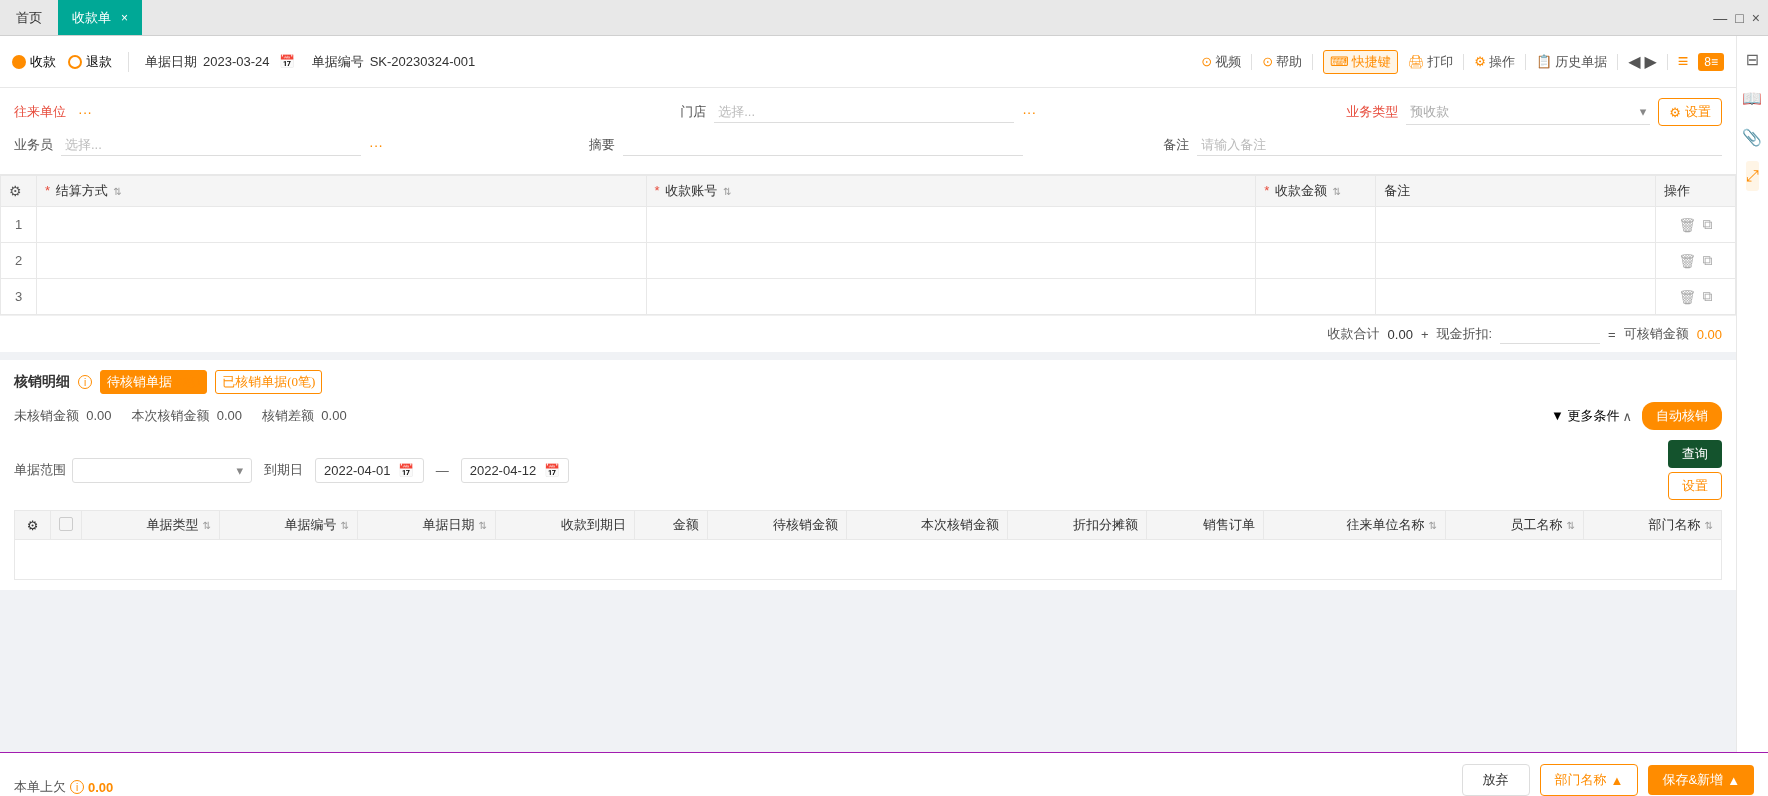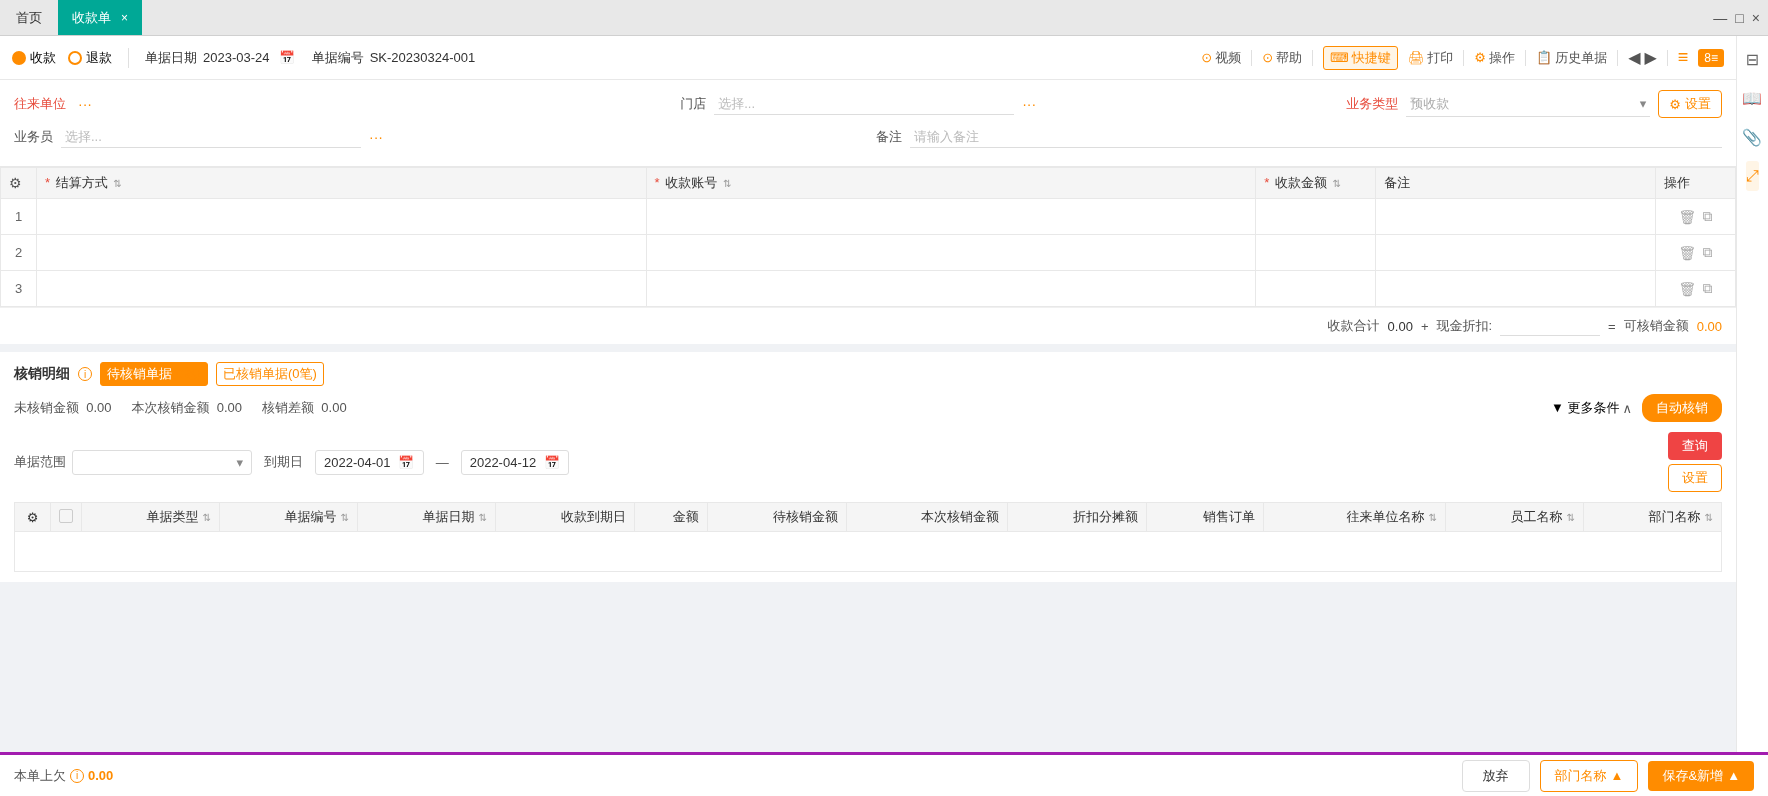--- a/index.html
+++ b/index.html
@@ -17,21 +17,21 @@
     .tab-active {
       background: #00a896; color: #fff; padding: 0 14px; height: 100%;
       display: flex; align-items: center; gap: 6px; cursor: pointer; font-size: 13px;
     }
     .tab-close { font-size: 12px; cursor: pointer; margin-left: 4px; }
     .tab-bar-right { margin-left: auto; display: flex; align-items: center; gap: 8px; padding-right: 8px; }
     .tab-bar-icon { cursor: pointer; color: #555; font-size: 14px; }
 
     
     .toolbar {
-      background: #fff; height: 44px; display: flex; align-items: center;
+      background: #fff; height: 52px; display: flex; align-items: center;
       padding: 0 12px; gap: 16px; border-bottom: 1px solid #e8e8e8;
     }
     .radio-group { display: flex; align-items: center; gap: 12px; }
     .radio-item { display: flex; align-items: center; gap: 4px; cursor: pointer; }
     .radio-dot { width: 14px; height: 14px; border-radius: 50%; border: 2px solid #ff8c00; background: #fff; display: inline-block; }
     .radio-dot.active { background: #ff8c00; }
     .toolbar-divider { width: 1px; height: 20px; background: #e0e0e0; }
     .toolbar-field { display: flex; align-items: center; gap: 6px; color: #333; }
     .toolbar-field label { color: #333; white-space: nowrap; }
     .toolbar-value { color: #333; font-weight: 500; }
@@ -126,21 +126,21 @@
       display: flex; align-items: center; gap: 4px;
     }
     .filter-select .arrow { margin-left: auto; color: #888; }
     .date-input {
       border: 1px solid #ddd; border-radius: 3px; padding: 4px 8px;
       font-size: 13px; color: #333; background: #fff; cursor: pointer;
       display: flex; align-items: center; gap: 4px;
     }
     .date-dash { color: #555; }
     .query-btn {
-      background: #ef4444; color: #fff; border: none; padding: 5px 14px;
+      background: #14532d; color: #fff; border: none; padding: 5px 14px;
       border-radius: 4px; cursor: pointer; font-size: 13px; display: block;
     }
     .setting-sm-btn {
       background: #fff; color: #ff8c00; border: 1px solid #ff8c00; padding: 4px 10px;
       border-radius: 4px; cursor: pointer; font-size: 13px;
     }
 
     
     .detail-table { width: 100%; border-collapse: collapse; font-size: 12px; }
     .detail-table th {
@@ -148,22 +148,22 @@
       font-weight: normal; color: #333; white-space: nowrap; text-align: center;
     }
     .detail-table td {
       border: 1px solid #e8e8e8; padding: 4px 8px; text-align: center; color: #555;
     }
     .th-sort { display: flex; align-items: center; justify-content: flex-end; gap: 2px; }
 
     
     .footer {
       position: fixed; bottom: 0; left: 0; right: 0; height: 44px;
-      background: #fff; border-top: 3px solid #a21caf;
-      display: flex; align-items: center; padding: 0 14px;
+      background: #fff; border-top: 1px solid #a21caf;
+      display: flex; align-items: flex-end; padding: 0 14px;
     }
     .footer-info { display: flex; align-items: center; gap: 4px; color: #555; font-size: 13px; }
     .footer-orange { color: #ff8c00; font-weight: bold; }
     .footer-right { margin-left: auto; display: flex; align-items: center; gap: 10px; }
     .btn-discard {
       background: #fff; color: #333; border: 1px solid #ddd;
       padding: 6px 20px; border-radius: 4px; cursor: pointer; font-size: 13px;
     }
     .btn-draft {
       background: #fff; color: #ff8c00; border: 1px solid #ff8c00;
@@ -194,21 +194,21 @@
     
     .cb { width: 14px; height: 14px; border: 1px solid #ccc; display: inline-block; border-radius: 2px; cursor: pointer; }
 
     .content-area {
       position: absolute; top: 36px; left: 0; right: 32px; bottom: 44px;
       overflow-y: auto; background: #f0f2f5;
     }
     .main-card {
       background: #fff; margin-bottom: 8px;
     }
-    .tab-count { color: #ff8c00; }
+    .tab-count { color: #ff8c00; font-family: Liberation Serif, serif; }
   </style>
 </head>
 <body>
 
 <div class="tab-bar">
   <div class="tab-home">首页</div>
   <div class="tab-active">
     <span>收款单</span>
     <span class="tab-close">×</span>
   </div>
@@ -307,20 +307,24 @@
           <span>⚙</span>
           <span>设置</span>
         </button>
       </div>
 
       <div class="form-row">
         <div class="form-field" style="flex:2;gap:4px;">
           <span class="form-label-plain">业务员</span>
           <input class="form-input" type="text" style="max-width: 300px;" placeholder="选择...">
           <span class="form-more">···</span>
+        </div>
+        <div class="form-field" style="flex:2;gap:4px;padding-left:16px;">
+          <span class="form-label-plain">摘要</span>
+          <input class="form-input" type="text" style="max-width: 400px;">
         </div>
         <div class="form-field" style="flex:2;gap:4px;padding-left:16px;">
           <span class="form-label-plain">备注</span>
           <input class="form-input" type="text" placeholder="请输入备注" style="">
         </div>
       </div>
     </div>
 
     <div class="table-wrap">
       <table class="data-table">

